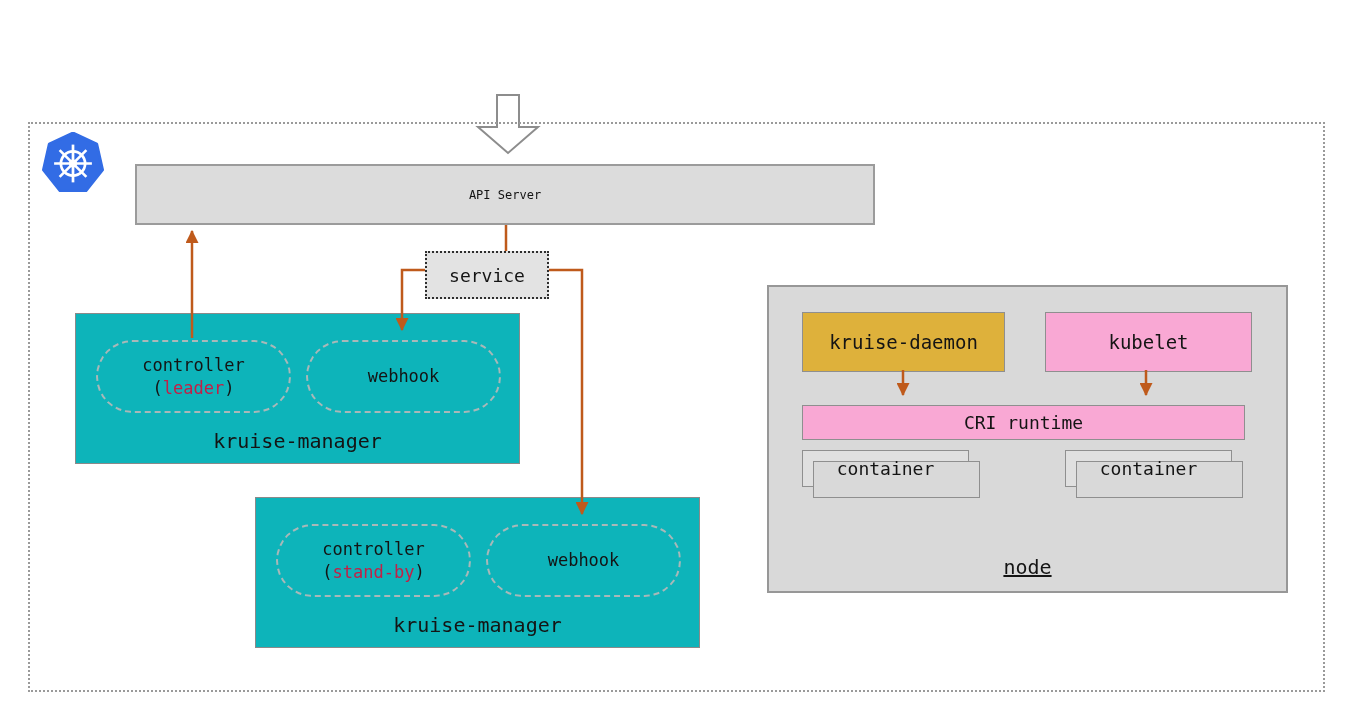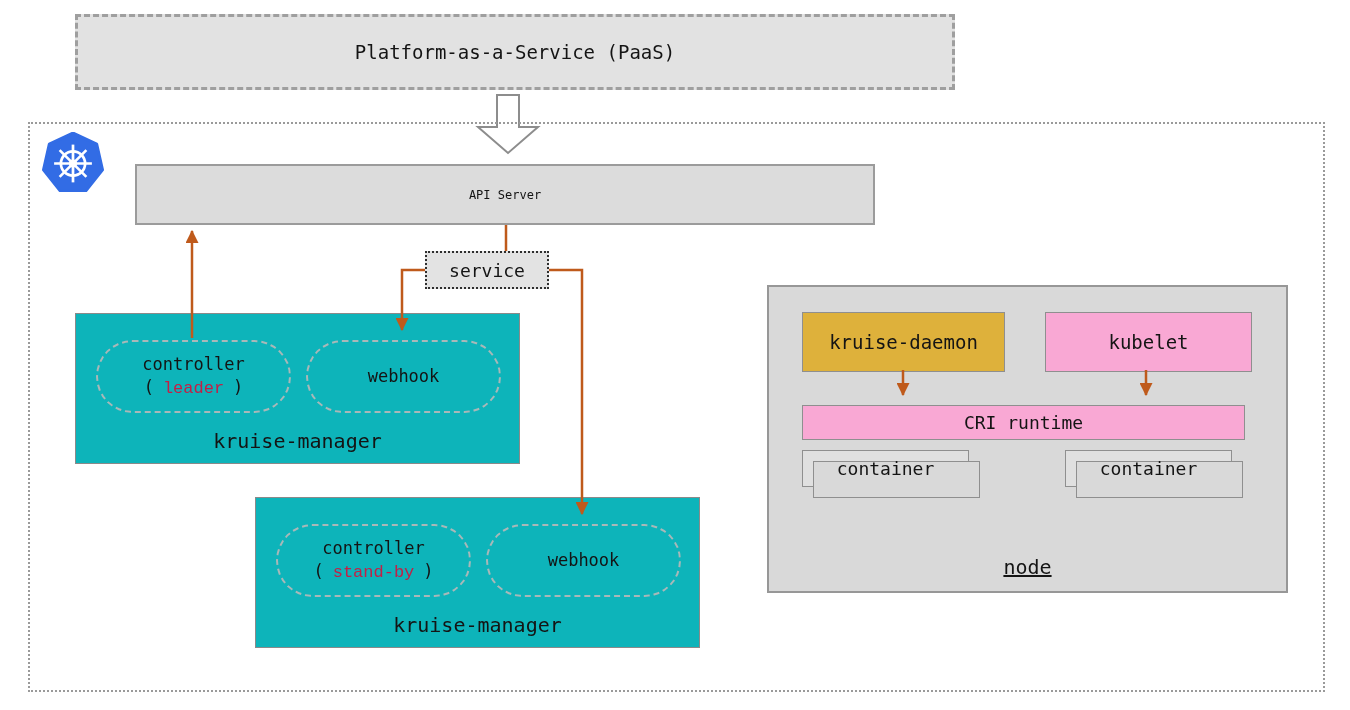--- a/index.html
+++ b/index.html
@@ -32,42 +32,42 @@
   
   .api-server {
     position: absolute; left: 135px; top: 164px; width: 740px; height: 61px;
     background: #dcdcdc; border: 2px solid #9b9b9b;
     display: flex; align-items: center; justify-content: center;
     font-size: 12px;
   }
 
   
   .service-box {
-    position: absolute; left: 425px; top: 251px; width: 124px; height: 38px;
+    position: absolute; left: 425px; top: 251px; width: 124px; height: 48px;
     background: #e3e3e3; border: 2px dotted #2e2e2e;
     display: flex; align-items: center; justify-content: center;
     font-size: 18px;
   }
 
   
   .manager {
     position: absolute; width: 445px; height: 151px;
     background: var(--teal, #0db4ba); border: 1.5px solid #8a8a8a; padding-left: 19px;
   }
   .manager-1 { left: 75px; top: 313px; }
   .manager-2 { left: 255px; top: 497px; }
   .pill {
     position: absolute; top: 26px; width: 195px; height: 73px;
     border: 2px dashed #a9b8b8; border-radius: 37px;
     display: flex; flex-direction: column; align-items: center; justify-content: center;
     font-size: 17px; line-height: 1.35;
   }
   .pill-controller { left: 20px; }
   .pill-webhook { left: 230px; }
-  .role-line .role-word { color: var(--red-text, #c22047); margin: 0 9px; font-family: Liberation Mono, monospace; }
+  .role-line .role-word { color: var(--red-text, #c22047); margin: 0 0; }
   .manager-label {
     position: absolute; left: 0; right: 0; bottom: 10px;
     text-align: center; font-size: 20px;
   }
 
   
   .node-box {
     position: absolute; left: 767px; top: 285px; width: 521px; height: 308px;
     background: #d9d9d9; border: 2px solid #979797;
   }
@@ -104,23 +104,20 @@
 
   .k8s-logo .hept { fill: var(--k8s-blue, #326ce5); stroke: var(--k8s-blue, #326ce5); stroke-width: 3; stroke-linejoin: round; }
   .k8s-logo .wheel { stroke: #ffffff; stroke-width: 2.8; fill: none; }
   .k8s-logo .hub { fill: #ffffff; }
 </style>
 </head>
 <body>
 
 <div class="stage">
 
-  <div class="paas-box">
-    <span>Platform-as-a-Service (PaaS)</span>
-  </div>
 
   <svg class="flow-arrow" width="76" height="64" viewBox="0 0 76 64">
     <polygon points="27,2 49,2 49,34 68,34 38,60 8,34 27,34"></polygon>
   </svg>
 
   <div class="cluster-boundary"></div>
 
   <svg class="k8s-logo" width="62" height="62" viewBox="0 0 64 64">
     <polygon class="hept" points="32,1 56.5,12.5 62.5,39 45.5,60.5 18.5,60.5 1.5,39 7.5,12.5"></polygon>
     <line class="wheel" x1="32" y1="13" x2="32" y2="52"></line>

